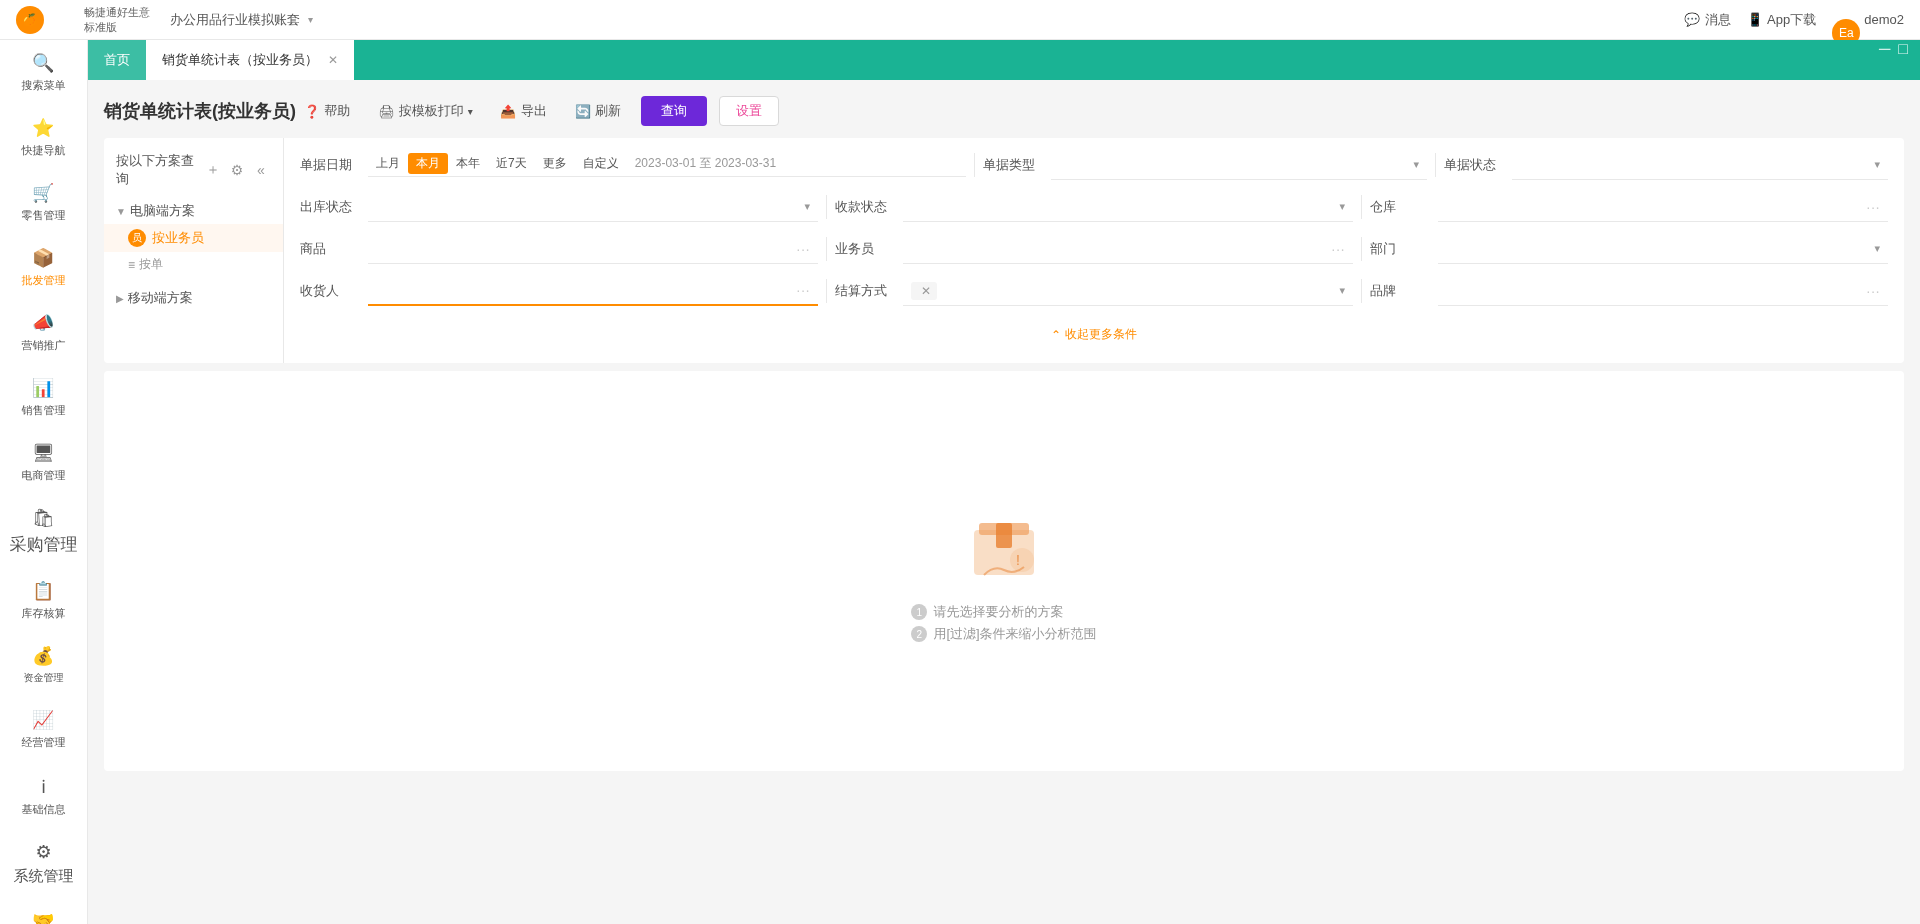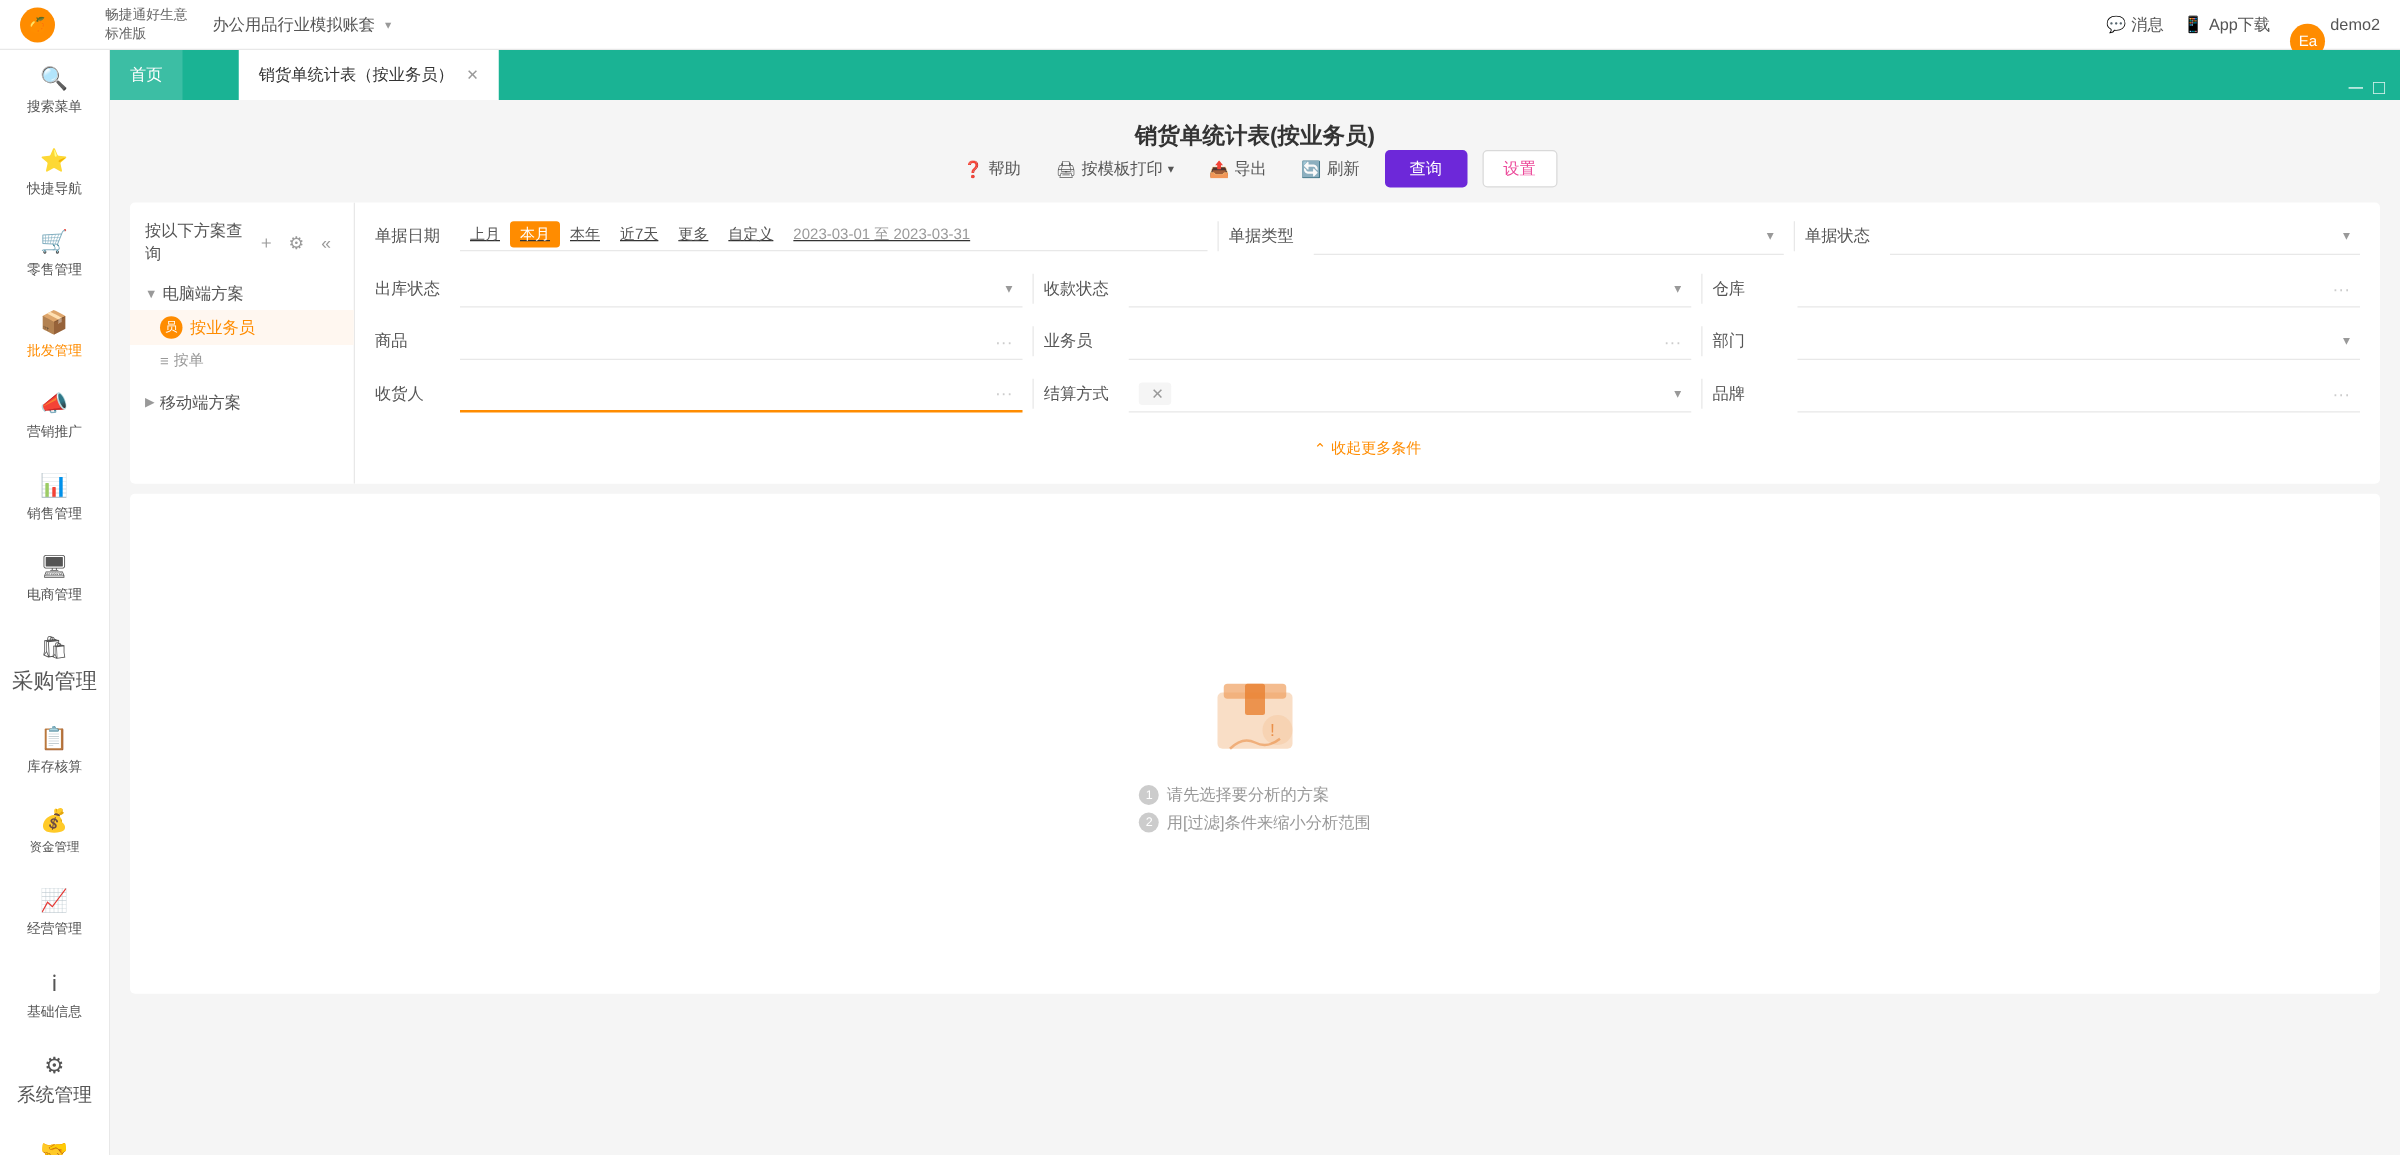--- a/index.html
+++ b/index.html
@@ -114,24 +114,23 @@
       flex: 1;
       display: flex;
       flex-direction: column;
       overflow: hidden;
     }
 
     
     .tab-bar {
       background: #1ab394;
       display: flex;
-      align-items: flex-end;
+      align-items: flex-start;
       height: 40px;
       flex-shrink: 0;
-      gap: 45px;
     }
     .tab {
       display: flex;
       align-items: center;
       padding: 0 16px;
       height: 100%;
       font-size: 13px;
       cursor: pointer;
       color: rgba(255,255,255,0.85);
       gap: 6px;
@@ -169,23 +168,22 @@
       flex: 1;
       overflow: auto;
       background: #f5f5f5;
       padding: 16px;
     }
 
     
     .page-header {
       display: flex;
       align-items: center;
-      justify-content: flex-end;
+      justify-content: flex-start;
       margin-bottom: 12px;
-      flex-direction: column;
     }
     .page-title {
       font-size: 18px;
       font-weight: bold;
       color: #333;
     }
     .page-actions {
       display: flex;
       align-items: center;
       gap: 12px;
@@ -614,21 +612,21 @@
               <span>移动端方案</span>
             </div>
           </div>
         </div>
 
         <div class="filter-form">
 
           <div class="filter-row">
             <div class="filter-field" style="flex:1.5;">
               <span class="filter-label">单据日期</span>
-              <div class="date-controls" style="flex:1;text-decoration:underline;">
+              <div class="date-controls" style="flex:1;">
                 <span class="date-btn">上月</span>
                 <span class="date-btn active">本月</span>
                 <span class="date-btn">本年</span>
                 <span class="date-btn">近7天</span>
                 <span class="date-btn">更多</span>
                 <span class="date-btn">自定义</span>
                 <span class="date-range-text">2023-03-01 至 2023-03-31</span>
               </div>
             </div>
             <div class="filter-separator"></div>

